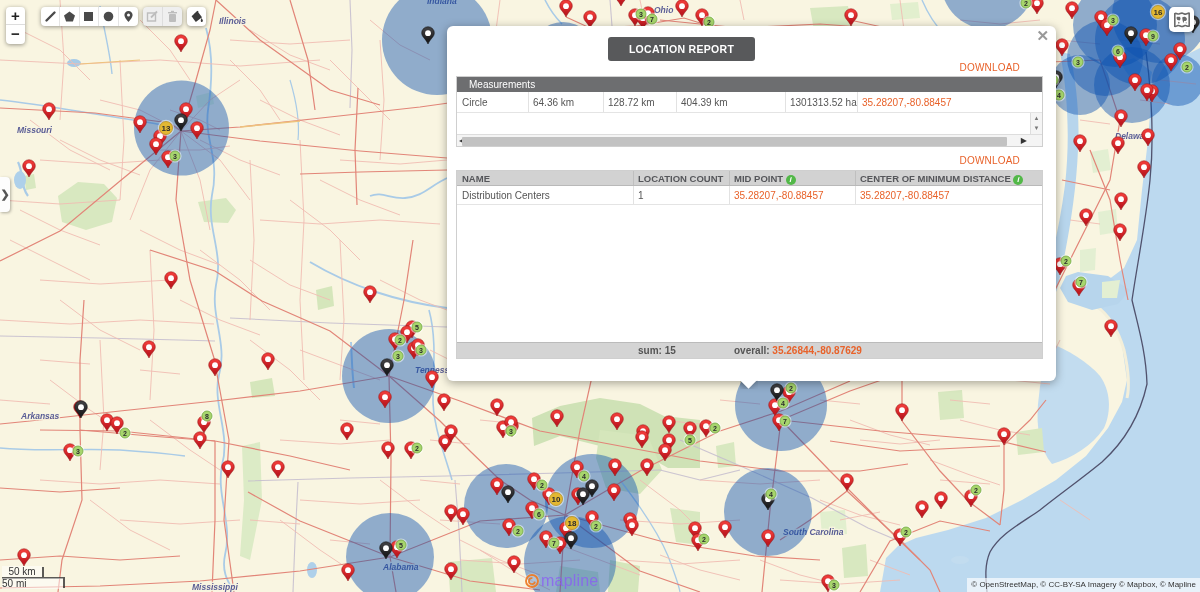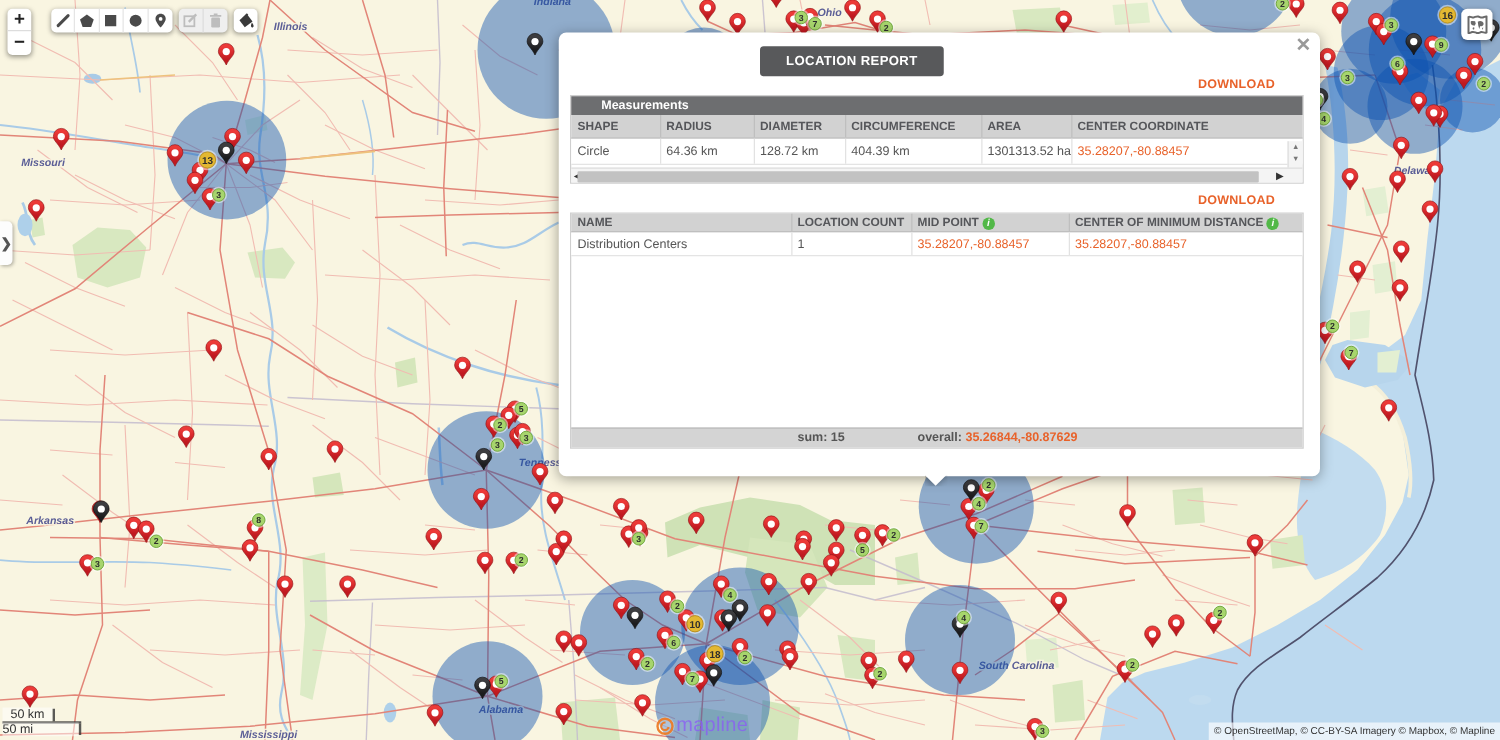--- a/index.html
+++ b/index.html
@@ -17,27 +17,27 @@
 #bucket{left:187px;top:7px;width:19px;height:19px;display:flex;align-items:center;justify-content:center}
 #mapbtn{left:1169px;top:7px;width:25px;height:25px;border-radius:5px;display:flex;align-items:center;justify-content:center}
 #chev{position:absolute;left:0;top:177px;width:10px;height:35px;background:#fdfdfd;border-radius:0 4px 4px 0;box-shadow:1px 1px 3px rgba(0,0,0,0.3);display:flex;align-items:center;justify-content:center;color:#555;font-size:11px;font-weight:bold}
 #dlg{position:absolute;left:447px;top:26px;width:609px;height:355px;background:#fff;border-radius:6px;box-shadow:0 2px 10px rgba(0,0,0,0.35)}
 #dlg .ptr{position:absolute;left:293px;top:354px;width:18px;height:9px;overflow:hidden}
 #dlg .ptr:before{content:"";position:absolute;left:2px;top:-7px;width:13px;height:13px;background:#fff;transform:rotate(45deg);box-shadow:0 2px 6px rgba(0,0,0,0.3)}
 #dlg .x{position:absolute;right:7px;top:1px;font-size:15px;color:#999;font-weight:bold}
 .tab{position:absolute;top:11px;height:24px;line-height:24px;text-align:center;color:#fff;font-size:10.5px;font-weight:bold;letter-spacing:0.3px;border-radius:3px}
 #tab1{left:12px;width:146px;background:#f26522}
 #tab2{left:161px;width:147px;background:#58595b}
-.dl{position:absolute;right:36px;font-size:10px;font-weight:bold;color:#e8622a;letter-spacing:0.2px}
+.dl{position:absolute;right:36px;font-size:10px;font-weight:normal;color:#e8622a;letter-spacing:0.2px}
 #dl1{top:36px}
 #dl2{top:129px}
 .tbl{position:absolute;left:9px;width:587px;border:1px solid #cfcfcf}
 #tbl1{top:50px;height:71px}
 #tbl2{top:144px;height:189px}
-.thbar{height:15px;background:#6d6e70;color:#fff;font-size:10px;font-weight:bold;line-height:15px;padding-left:24px}
+.thbar{height:15px;background:#6d6e70;color:#fff;font-size:10px;font-weight:normal;line-height:15px;padding-left:12px}
 #tbl2 .thbar{height:16px;line-height:16px}
 .hrow{position:relative;background:#d2d2d2;border-bottom:1px solid #b9b9b9;color:#55565a;font-size:9.5px;font-weight:bold}
 #tbl1 .hrow{height:19px;line-height:19px}
 #tbl2 .hrow{height:15px;line-height:15px}
 .drow{position:relative;background:#fff;color:#555;font-size:10px;border-bottom:1px solid #e4e4e4}
 #tbl1 .drow{height:21px;line-height:21px}
 #tbl2 .drow{height:19px;line-height:19px}
 .cell{position:absolute;top:0;white-space:nowrap}
 .vd{position:absolute;top:0;bottom:0;width:1px;background:#bfbfbf}
 .vdl{position:absolute;top:0;bottom:0;width:1px;background:#e2e2e2}
@@ -743,33 +743,20 @@
     </div>
 <div id="chev">❯</div>
 
 <div id="dlg">
  <div class="ptr"></div>
  <div class="x">✕</div>
  <div id="tab2" class="tab">LOCATION REPORT</div>
  <div id="dl1" class="dl">DOWNLOAD</div>
  <div id="tbl1" class="tbl">
    <div class="thbar">Measurements</div>
-   <div class="hrow">
-     <span class="cell" style="left:5px">SHAPE</span>
-     <span class="cell" style="left:76px">RADIUS</span>
-     <span class="cell" style="left:151px">DIAMETER</span>
-     <span class="cell" style="left:224px">CIRCUMFERENCE</span>
-     <span class="cell" style="left:333px">AREA</span>
-     <span class="cell" style="left:405px">CENTER COORDINATE</span>
-     <i class="vd" style="left:71px"></i>
-          <i class="vd" style="left:146px"></i>
-          <i class="vd" style="left:219px"></i>
-          <i class="vd" style="left:328px"></i>
-          <i class="vd" style="left:400px"></i>
-   </div>
    <div class="drow">
      <span class="cell" style="left:5px">Circle</span>
      <span class="cell" style="left:76px">64.36 km</span>
      <span class="cell" style="left:151px">128.72 km</span>
      <span class="cell" style="left:224px">404.39 km</span>
      <span class="cell" style="left:333px">1301313.52 ha</span>
      <span class="cell or" style="left:405px">35.28207,-80.88457</span>
      <i class="vdl" style="left:71px"></i>
           <i class="vdl" style="left:146px"></i>
           <i class="vdl" style="left:219px"></i>

